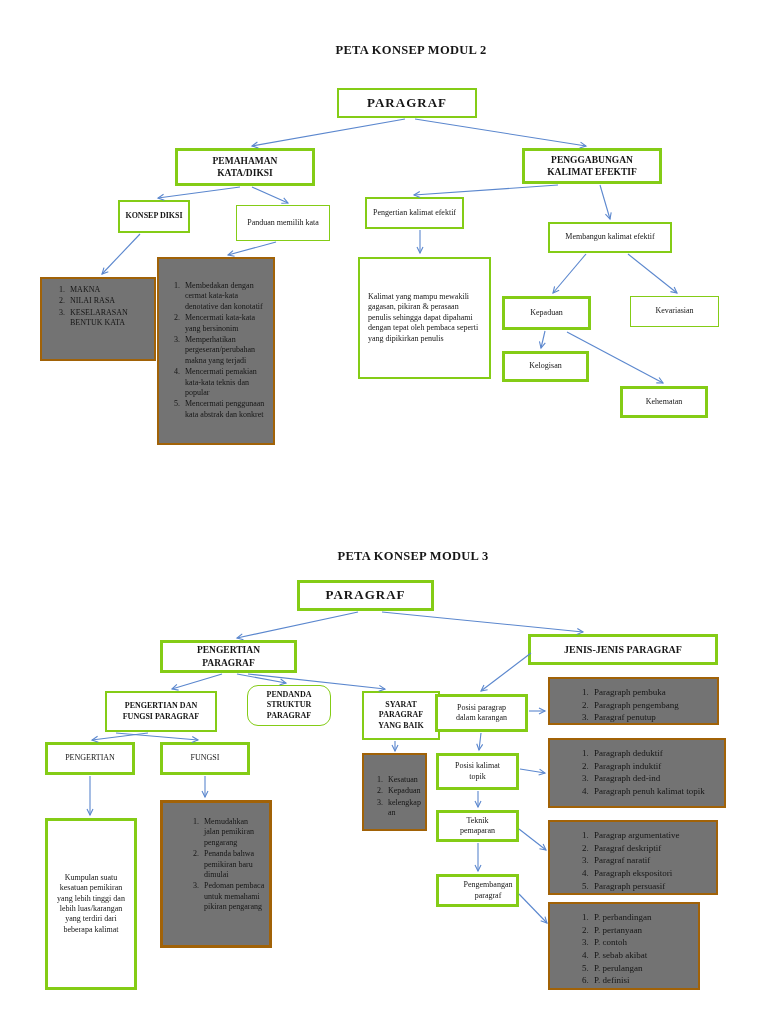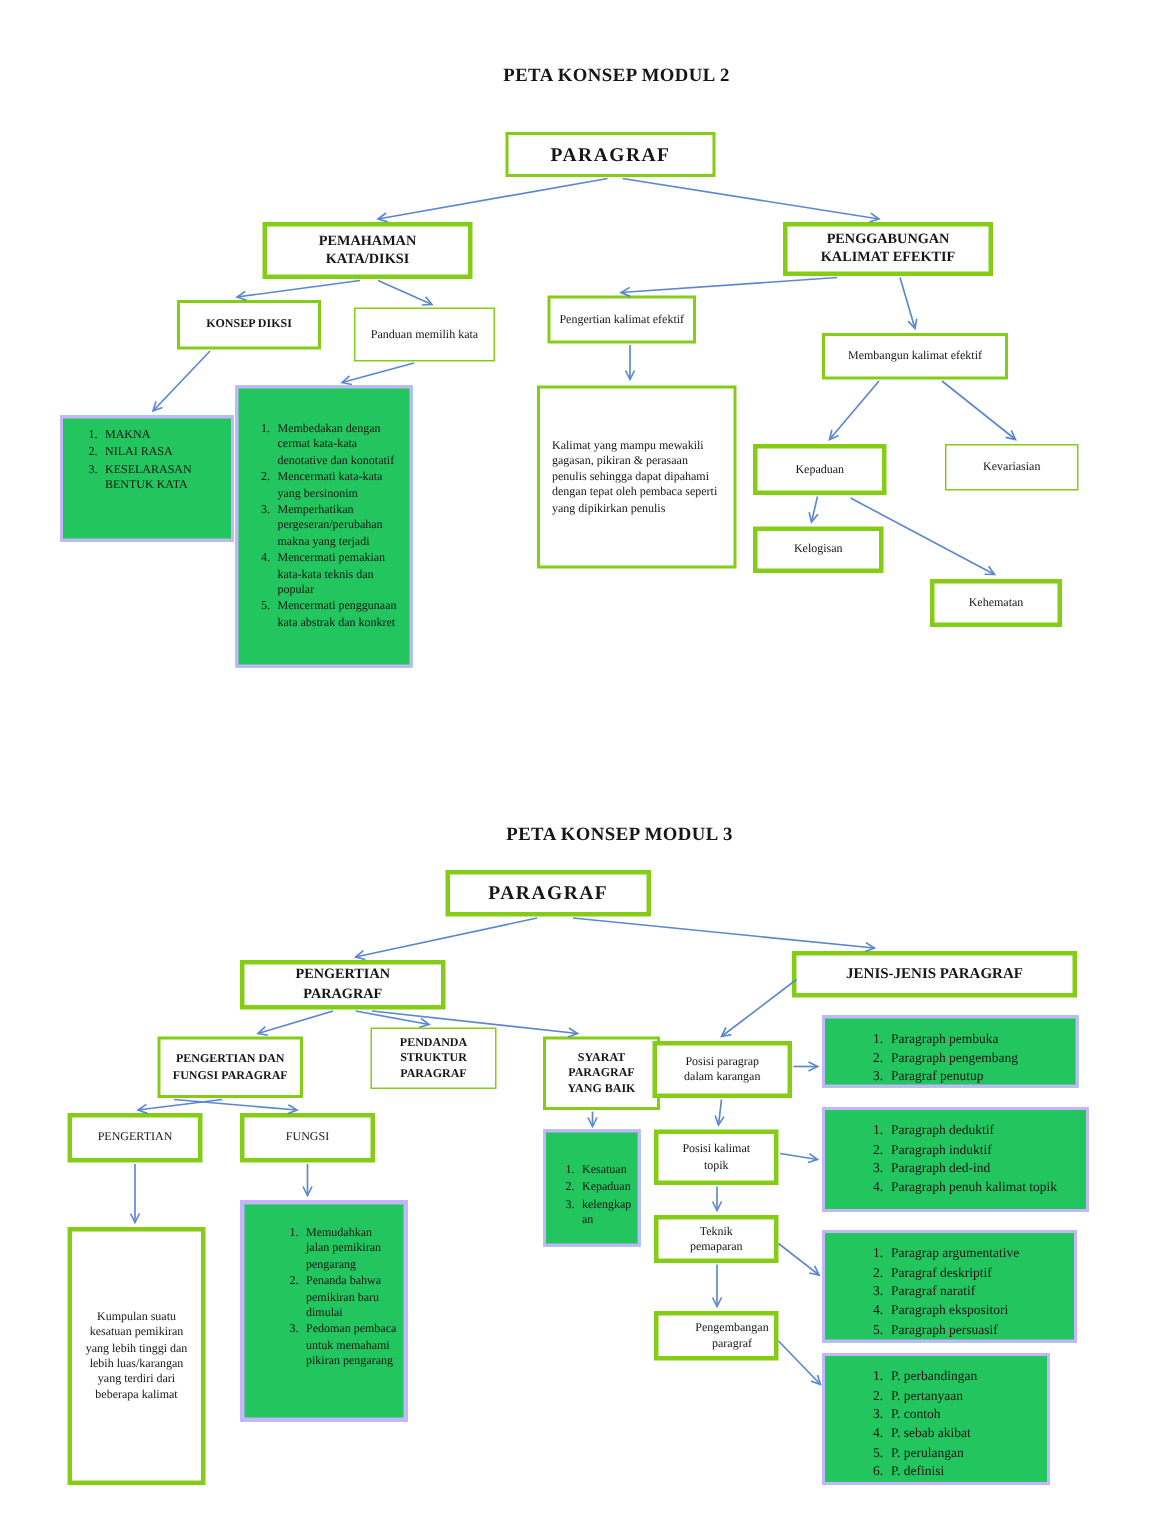--- a/index.html
+++ b/index.html
@@ -17,21 +17,21 @@
     border:2px solid #84cc16; display:flex; align-items:center; justify-content:center;
     text-align:center; white-space:pre-line; line-height:1.3; padding:2px 3px;
   }
   .b3 { border-width:3px; }
   .b1 { border-width:1.4px; }
   .root { font-weight:bold; font-size:13px; letter-spacing:1px; }
   .h1 { font-weight:bold; font-size:9.5px; }
   .h2 { font-weight:bold; font-size:8px; }
   .sm { font-size:8px; }
   .listbox {
-    position:absolute; box-sizing:border-box; background:#22c55e; border:2px solid #c4b5fd;
+    position:absolute; box-sizing:border-box; background:#737373; border:2px solid #a16207;
     font-size:8px; line-height:1.3; overflow:hidden;
   }
   .listbox ol { margin:0; padding-left:17px; }
   .listbox li { padding-left:3px; margin:0 0 1px 0; overflow-wrap:break-word; }
   .txt-left { text-align:left; }
   svg.connectors { position:absolute; left:0; top:0; pointer-events:none; }
   svg.connectors line { stroke:var(--arrow); stroke-width:1.1; }
   #arw path { stroke:var(--arrow); fill:none; stroke-width:1.1; }
 </style>
 </head>
@@ -41,21 +41,21 @@
   <div class="title" style="left:311px; top:43px; width:200px;">PETA KONSEP MODUL 2</div>
 
   <div class="node root" style="left:337px; top:88px; width:140px; height:30px;">PARAGRAF</div>
 
   <div class="node h1 b3" style="left:175px; top:148px; width:140px; height:38px;">PEMAHAMAN
 KATA/DIKSI</div>
 
   <div class="node h1 b3" style="left:522px; top:148px; width:140px; height:36px;">PENGGABUNGAN
 KALIMAT EFEKTIF</div>
 
-  <div class="node h2" style="left:118px; top:200px; width:96px; height:33px;">KONSEP DIKSI</div>
+  <div class="node h2" style="left:118px; top:200px; width:72px; height:33px;">KONSEP DIKSI</div>
 
   <div class="node sm b1" style="left:236px; top:205px; width:94px; height:36px;">Panduan memilih kata</div>
 
   <div class="node sm" style="left:365px; top:197px; width:99px; height:32px;">Pengertian kalimat efektif</div>
 
   <div class="node sm" style="left:548px; top:222px; width:124px; height:31px;">Membangun kalimat efektif</div>
 
   <div class="listbox" style="left:40px; top:277px; width:116px; height:84px; padding:6px 4px 4px 8px;">
     <ol>
         <li>MAKNA</li>
@@ -88,24 +88,24 @@
 <div>
   <div class="title" style="left:313px; top:549px; width:200px;">PETA KONSEP MODUL 3</div>
 
   <div class="node root b3" style="left:297px; top:580px; width:137px; height:31px;">PARAGRAF</div>
 
   <div class="node h1 b3" style="left:160px; top:640px; width:137px; height:33px;">PENGERTIAN
 PARAGRAF</div>
 
   <div class="node h1 b3" style="left:528px; top:634px; width:190px; height:31px; font-size:10px;">JENIS-JENIS PARAGRAF</div>
 
-  <div class="node h2" style="left:105px; top:691px; width:97px; height:41px;">PENGERTIAN DAN
+  <div class="node h2" style="left:105px; top:691px; width:112px; height:41px;">PENGERTIAN DAN
 FUNGSI PARAGRAF</div>
 
-  <div class="node h2 b1" style="left:247px; top:685px; width:84px; height:41px;">PENDANDA
+  <div class="node h2 b1" style="left:247px; top:685px; width:84px; height:41px;border-radius:11px;">PENDANDA
 STRUKTUR
 PARAGRAF</div>
 
   <div class="node h2" style="left:362px; top:691px; width:78px; height:49px; white-space:normal;">SYARAT PARAGRAF YANG BAIK</div>
 
   <div class="node sm b3" style="left:435px; top:694px; width:93px; height:38px;">Posisi paragrap
 dalam karangan</div>
 
   <div class="listbox" style="left:548px; top:677px; width:171px; height:48px; padding:8px 4px 4px 24px; font-size:9px;">
     <ol>

